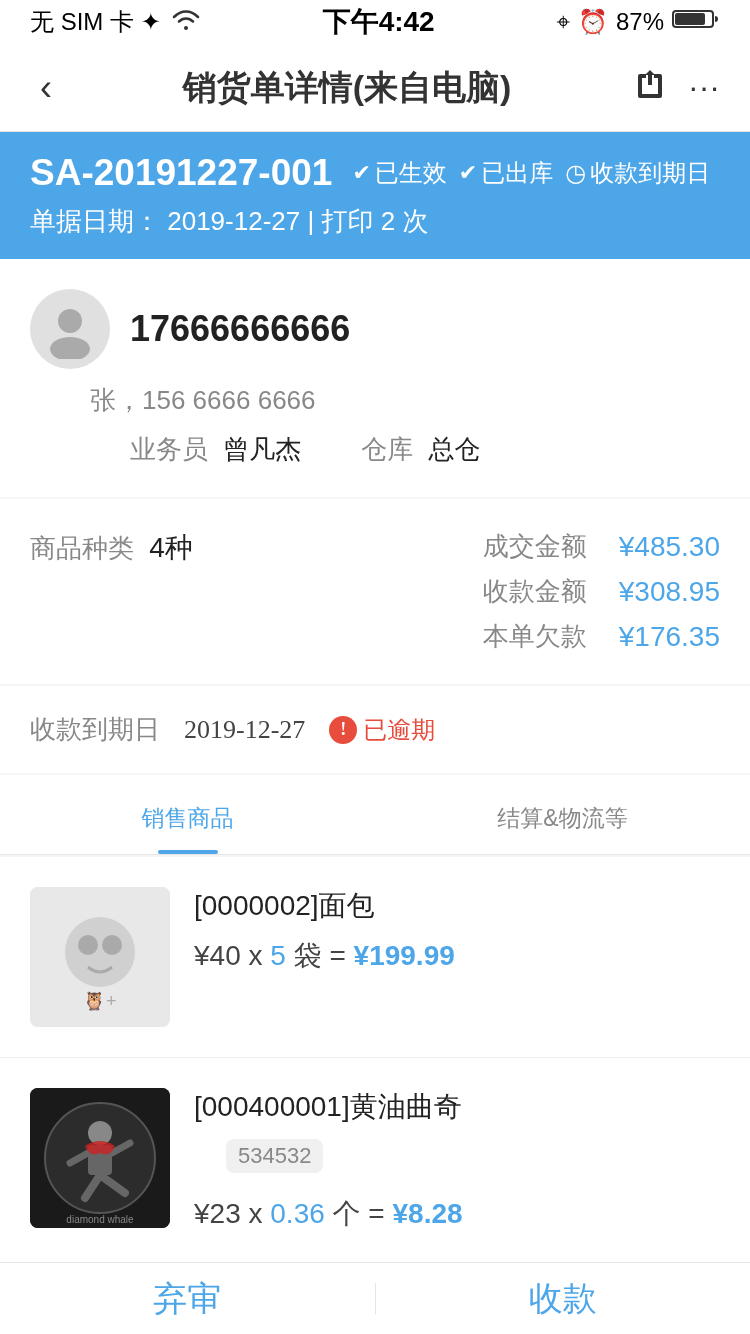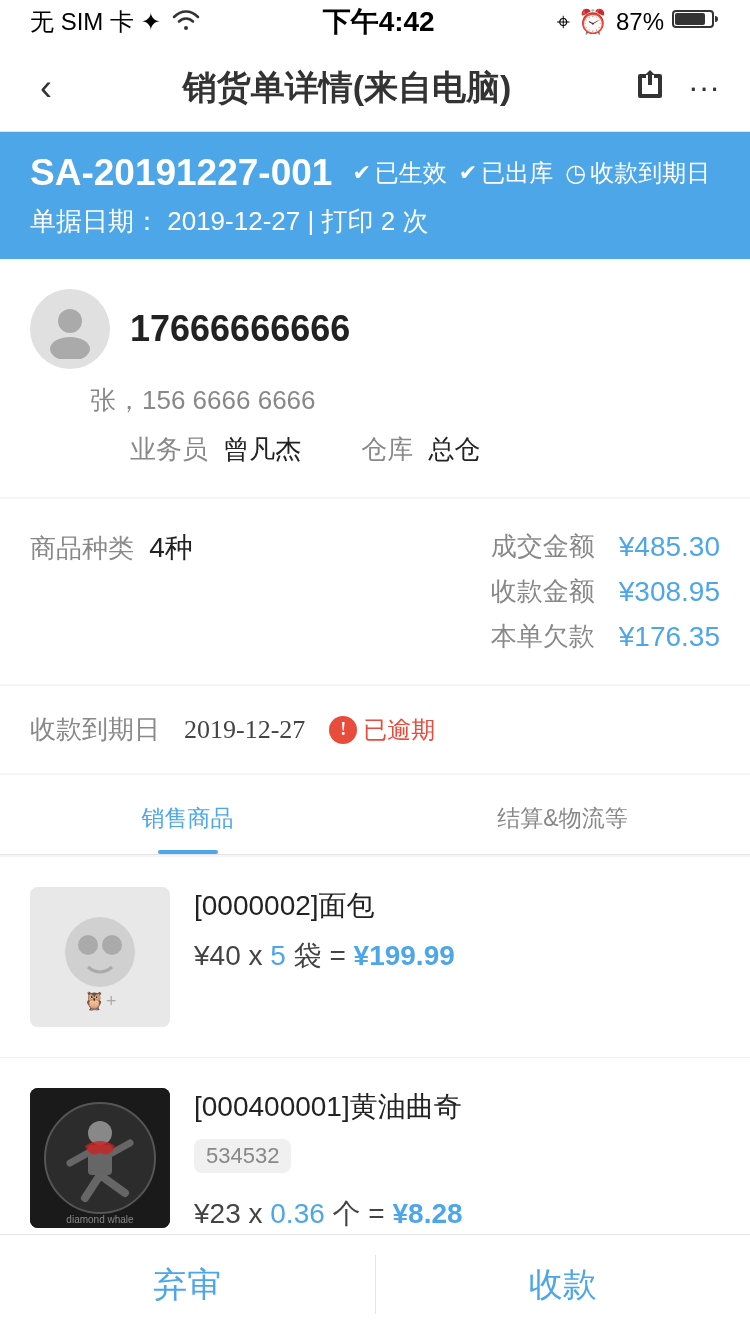--- a/index.html
+++ b/index.html
@@ -153,21 +153,21 @@
     .summary-right {
       display: flex;
       flex-direction: column;
       gap: 10px;
       text-align: right;
     }
     .summary-row {
       display: flex;
       justify-content: flex-end;
       align-items: center;
-      gap: 24px;
+      gap: 32px;
       font-size: 26px;
     }
     .summary-label { color: #888; }
     .summary-amount { color: #4da6e8; font-size: 28px; font-weight: 500; }
 
     
     .due-date-section {
       background: #fff;
       padding: 26px 30px;
       margin-bottom: 2px;
@@ -264,35 +264,36 @@
       font-weight: 500;
     }
     .product-sku {
       display: inline-block;
       background: #f0f0f0;
       color: #888;
       font-size: 22px;
       padding: 4px 12px;
       border-radius: 8px;
       margin-bottom: 12px;
+      margin-left: 32px;
     }
     .product-price-row {
       font-size: 28px;
       color: #444;
     }
     .product-qty { color: #4da6e8; }
     .product-total { color: #4da6e8; font-weight: 600; }
 
     
     .bottom-bar {
       position: fixed;
       bottom: 0;
       left: 0;
       width: 750px;
-      height: 100px;
+      height: 72px;
       background: #fff;
       display: flex;
       border-top: 1px solid #e5e5e5;
     }
     .bottom-btn {
       flex: 1;
       display: flex;
       align-items: center;
       justify-content: center;
       font-size: 34px;

